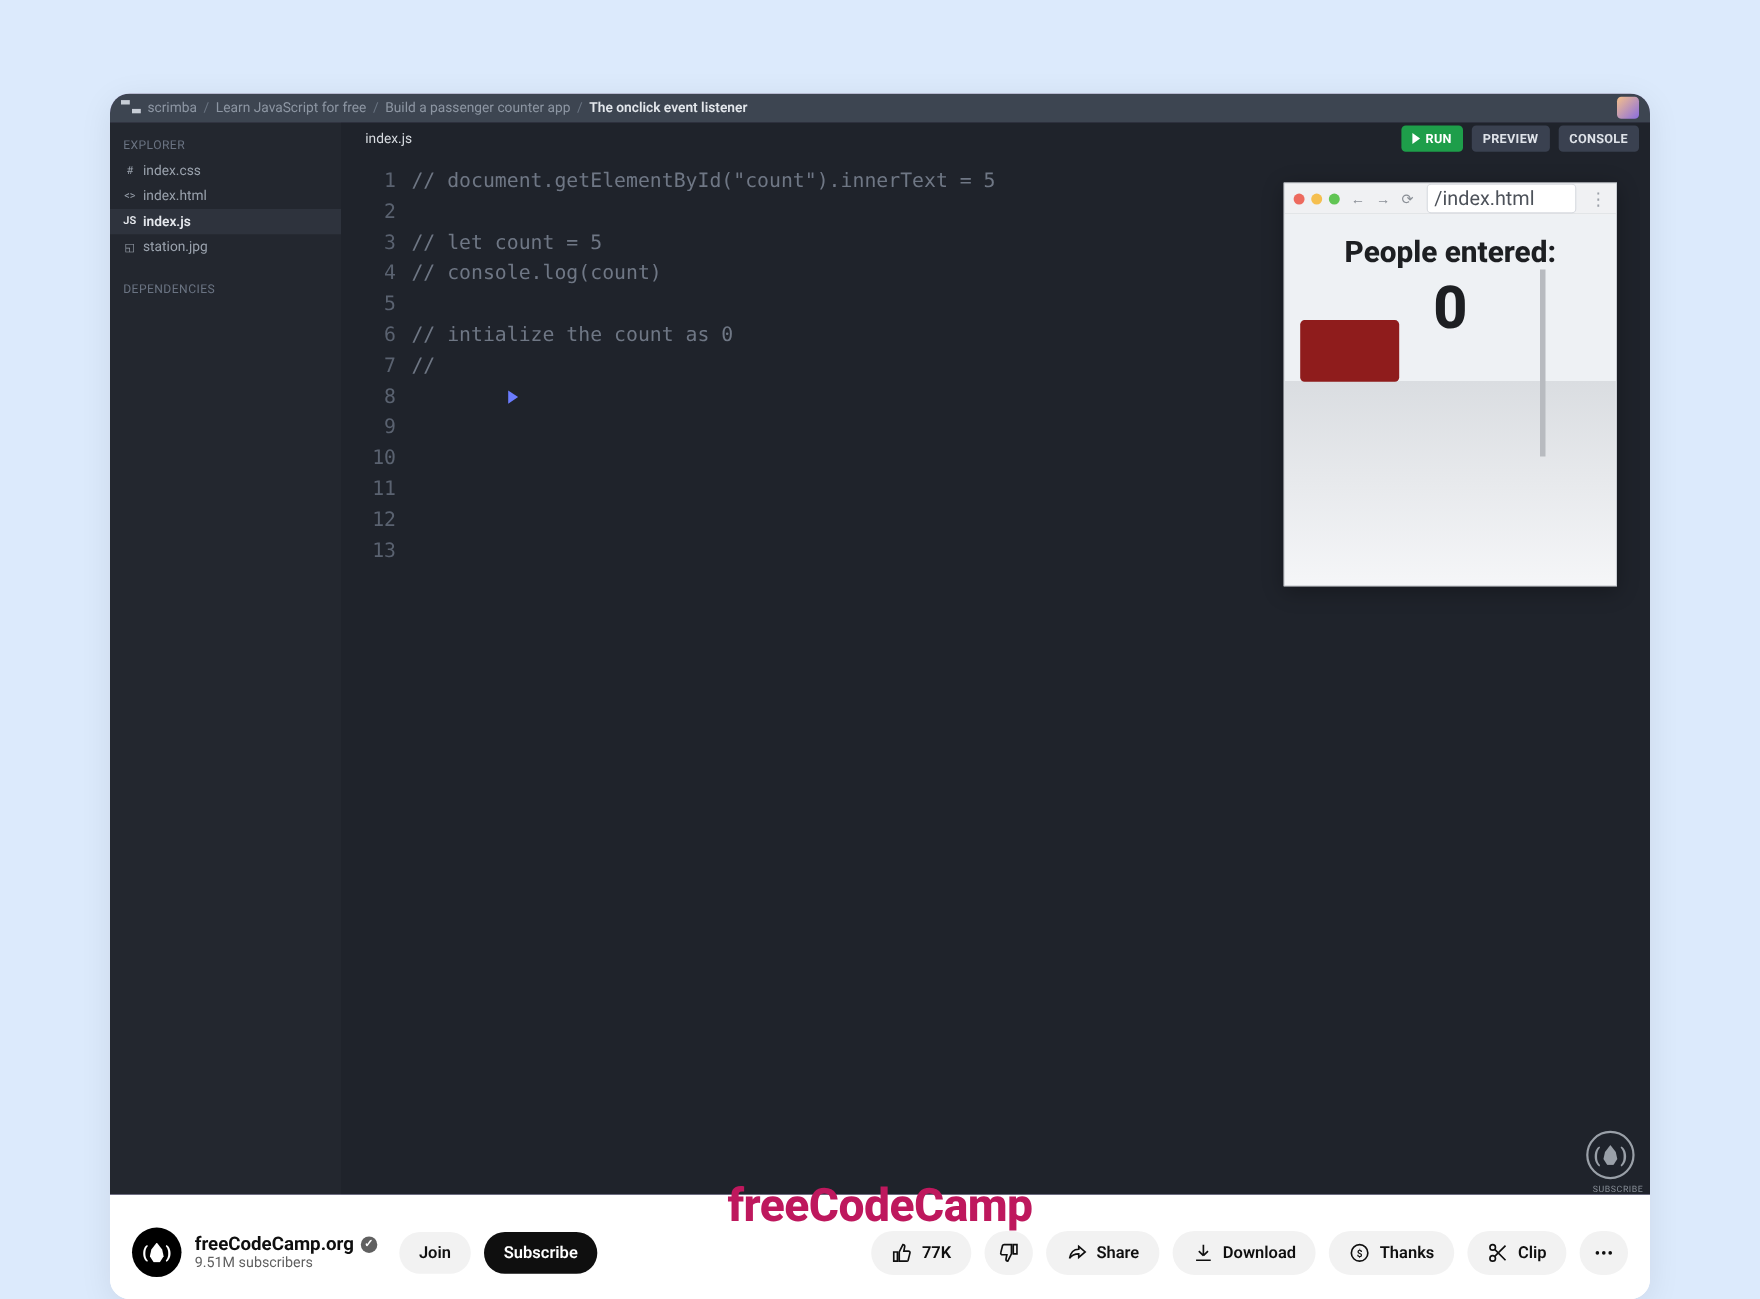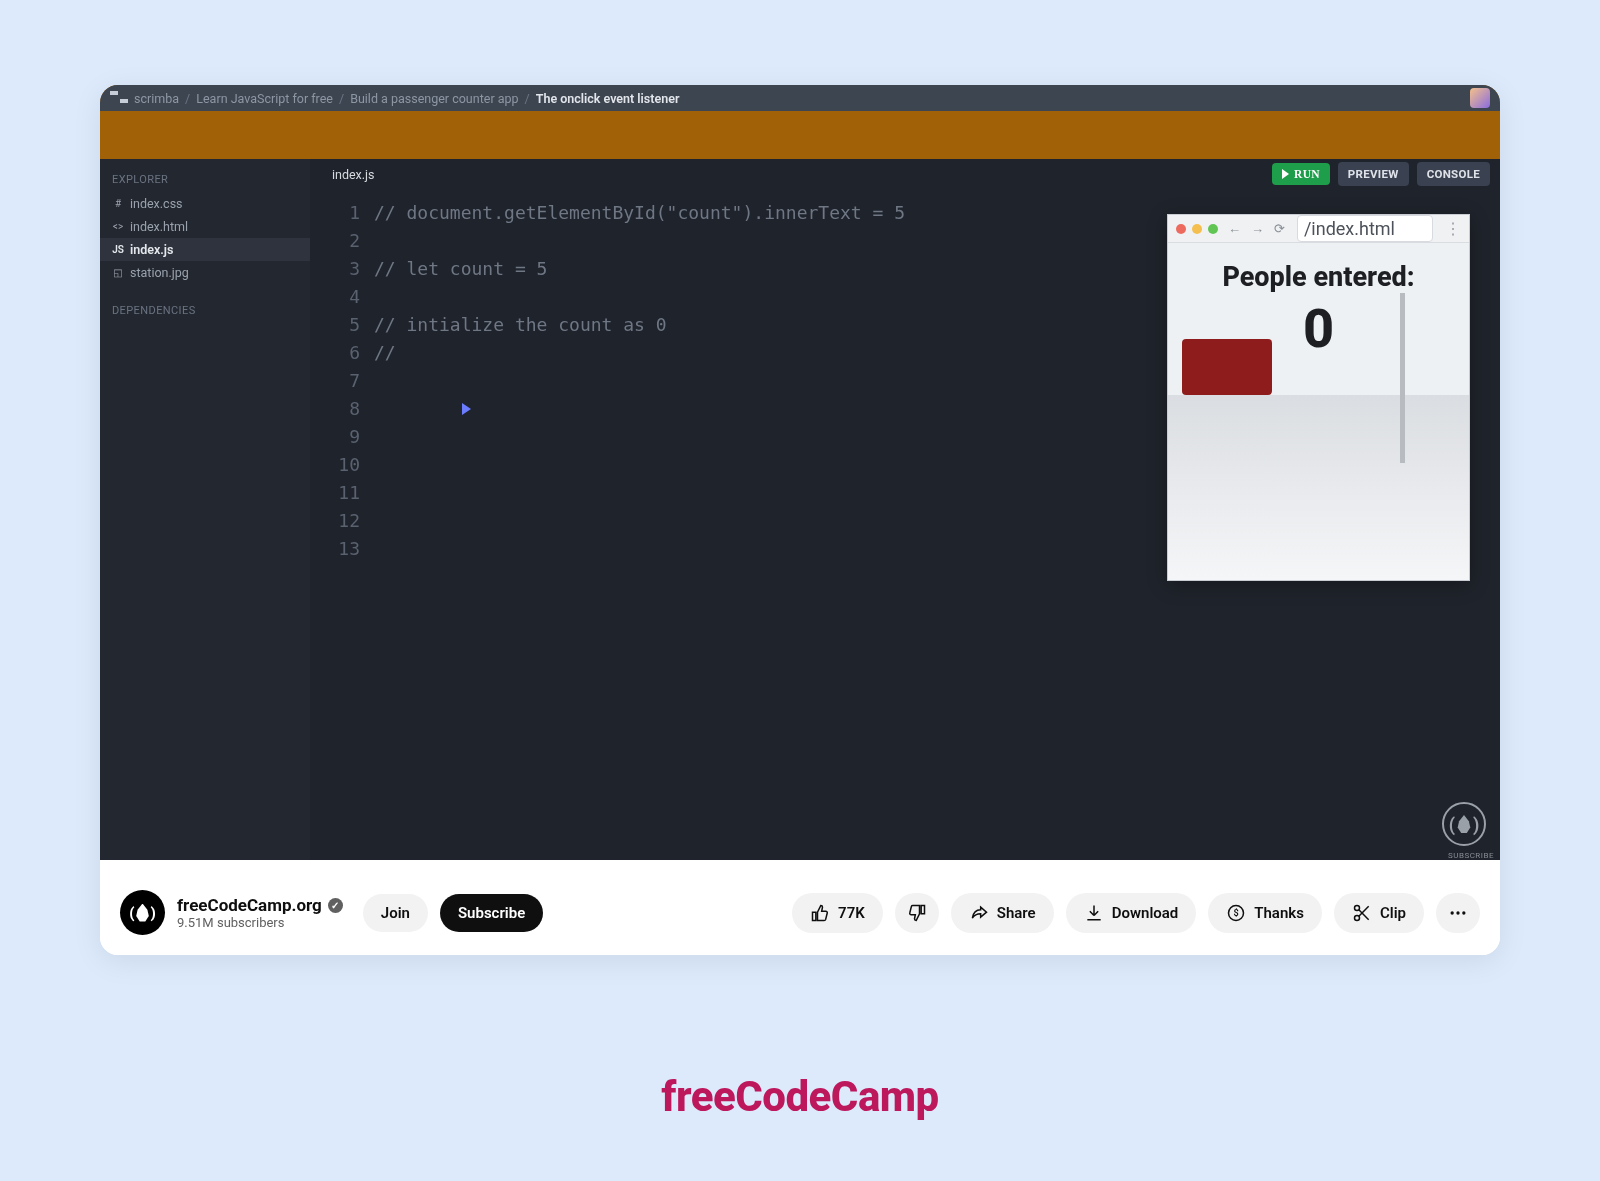--- a/index.html
+++ b/index.html
@@ -16,28 +16,27 @@
     left: 100px;
     top: 85px;
     width: 1400px;
     background: #ffffff;
     border-radius: 18px;
     box-shadow: 0 6px 30px rgba(0,0,0,0.08);
     overflow: hidden;
   }
   
   .editor-shell {
-    background: #a16207;
+    background: #c4b5fd;
     width: 100%;
-    height: 775px;
+    height: 1001px;
     display: flex;
     flex-direction: column;
     border-radius: 14px 14px 0 0;
     position: relative;
-    gap: 48px;
   }
   .topbar {
     height: 26px;
     background: #3d4551;
     display: flex;
     align-items: center;
     padding: 0 10px;
     font-size: 12.5px;
     color: #c7cdd6;
   }
@@ -90,21 +89,21 @@
     position: absolute; top: 0px; right: 10px;
     display: flex; gap: 8px; align-items: center; height: 30px;
   }
   .btn {
     font-size: 11.5px; font-weight: 700; letter-spacing:.3px;
     padding: 5px 10px; border-radius: 4px;
     background: #3a4150; color: #dfe3e9;
     display: inline-flex; align-items: center; gap: 5px;
     cursor: pointer;
   }
-  .btn.run { background: #1e9e4a; color: #fff; font-family: Liberation Serif, serif; }
+  .btn.run { background: #1e9e4a; color: #fff; }
   .run-tri { width:0;height:0;border-left:7px solid #fff;border-top:5px solid transparent;border-bottom:5px solid transparent;}
 
   .code-body {
     flex: 1; display: flex; padding-top: 10px;
     font-family: "Menlo","Consolas",monospace;
     font-size: 18px;
   }
   .gutter {
     width: 64px; text-align: right; color: #5a6270;
     padding-right: 14px;
@@ -292,20 +291,21 @@
               <div>9</div>
               <div>10</div>
               <div>11</div>
               <div>12</div>
               <div>13</div>
             </div>
           <div class="code-lines" id="codelines">
               <div class="ln">// document.getElementById("count").innerText = 5</div>
               <div class="ln"></div>
               <div class="ln">// let count = 5</div>
+              <div class="ln">// console.log(count)</div>
               <div class="ln"></div>
               <div class="ln">// intialize the count as 0</div>
               <div class="ln">// </div>
               <div class="ln"></div>
               <div class="ln"></div>
               <div class="ln"></div>
               <div class="ln"></div>
               <div class="ln"></div>
               <div class="cursor" style="top: 204px; left: 88px;"></div>
             </div>

